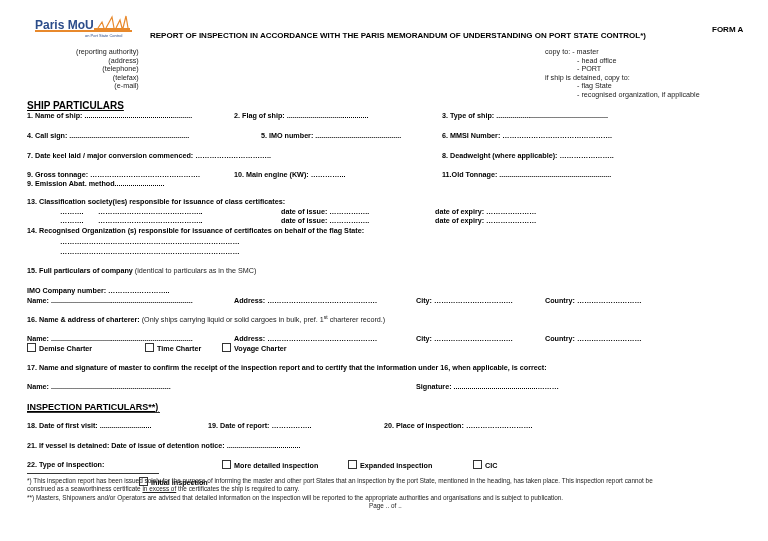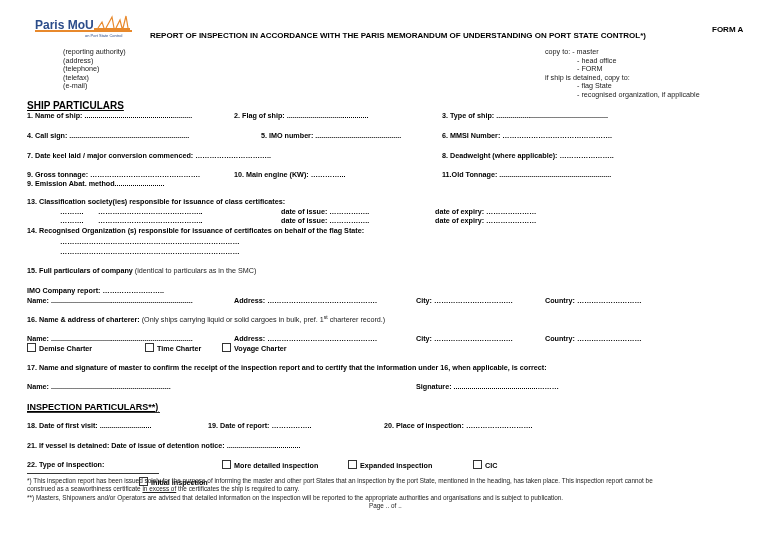--- a/index.html
+++ b/index.html
@@ -26,32 +26,32 @@
     <line x1="2" y1="15" x2="38" y2="15" stroke="#e8892c" stroke-width="2"></line>
     <path d="M6 14 L10 8 L12 14 M14 14 L20 3 L22 14 M24 14 L28 6 L30 14 M31 14 L34 2 L36 14" stroke="#e8892c" stroke-width="1.2" fill="none"></path>
   </svg>
   <div class="abs" style="left:35px;top:30px;width:97px;height:1.5px;background:#e8892c;"></div>
   <div class="abs logo-sub" style="left:85px;top:33px;">on Port State Control</div>
 </div>
 
 <div class="abs b f8" style="left:712px;top:25px;">FORM A</div>
 <div class="abs b f8" style="left:150px;top:31px;">REPORT OF INSPECTION IN ACCORDANCE WITH THE PARIS MEMORANDUM OF UNDERSTANDING ON PORT STATE CONTROL*)</div>
 
-<div class="abs f7 gray" style="left:63px;top:48px;line-height:8.6px;">
+<div class="abs f7 gray" style="left:76px;top:48px;line-height:8.6px;text-align:right;">
   <div>(reporting authority)</div>
   <div>(address)</div>
   <div>(telephone)</div>
   <div>(telefax)</div>
   <div>(e-mail)</div>
 </div>
 
 <div class="abs f7 gray" style="left:545px;top:48px;line-height:8.6px;">
   <div>copy to: - master</div>
   <div style="padding-left:32px">- head office</div>
-  <div style="padding-left:32px">- FORM</div>
+  <div style="padding-left:32px">- PORT</div>
   <div>if ship is detained, copy to:</div>
   <div style="padding-left:32px">- flag State</div>
   <div style="padding-left:32px">- recognised organization, if applicable</div>
 </div>
 
 <div class="abs b u" style="left:27px;top:100px;font-size:10px;">SHIP PARTICULARS</div>
 <div class="abs b f7" style="left:27px;top:111px;">1. Name of ship: ......................................................</div>
 <div class="abs b f7" style="left:234px;top:111px;">2. Flag of ship: .........................................</div>
 <div class="abs b f7" style="left:442px;top:111px;">3. Type of ship: ........................................................</div>
 
@@ -74,21 +74,21 @@
 <div class="abs b f7" style="left:435px;top:207px;">date of expiry: …………………</div>
 <div class="abs b f7" style="left:60px;top:216px;">……….</div>
 <div class="abs b f7" style="left:98px;top:216px;">……………………………………..</div>
 <div class="abs b f7" style="left:281px;top:216px;">date of issue: ……………..</div>
 <div class="abs b f7" style="left:435px;top:216px;">date of expiry: …………………</div>
 <div class="abs b f7" style="left:27px;top:226px;">14. Recognised Organization (s) responsible for issuance of certificates on behalf of the flag State:</div>
 <div class="abs b f7" style="left:60px;top:237px;">…………………………………………………………………</div>
 <div class="abs b f7" style="left:60px;top:247px;">…………………………………………………………………</div>
 
 <div class="abs f7" style="left:27px;top:266px;"><span class="b">15. Full particulars of company</span><span class="gray"> (identical to particulars as in the SMC)</span></div>
-<div class="abs b f7" style="left:27px;top:286px;">IMO Company report: ……………………..</div>
+<div class="abs b f7" style="left:27px;top:286px;">IMO Company number: ……………………..</div>
 <div class="abs b f7" style="left:27px;top:296px;">Name: .......................................................................</div>
 <div class="abs b f7" style="left:234px;top:296px;">Address: ……………………………………….</div>
 <div class="abs b f7" style="left:416px;top:296px;">City: ……………………………</div>
 <div class="abs b f7" style="left:545px;top:296px;">Country: ………………………</div>
 
 <div class="abs f7" style="left:27px;top:314px;"><span class="b">16. Name &amp; address of charterer:</span><span class="gray"> (Only ships carrying liquid or solid cargoes in bulk, pref. 1</span><sup style="font-size:5px">st</sup><span class="gray"> charterer record.)</span></div>
 <div class="abs b f7" style="left:27px;top:334px;">Name: .......................................................................</div>
 <div class="abs b f7" style="left:234px;top:334px;">Address: ……………………………………….</div>
 <div class="abs b f7" style="left:416px;top:334px;">City: ……………………………</div>
 <div class="abs b f7" style="left:545px;top:334px;">Country: ………………………</div>

